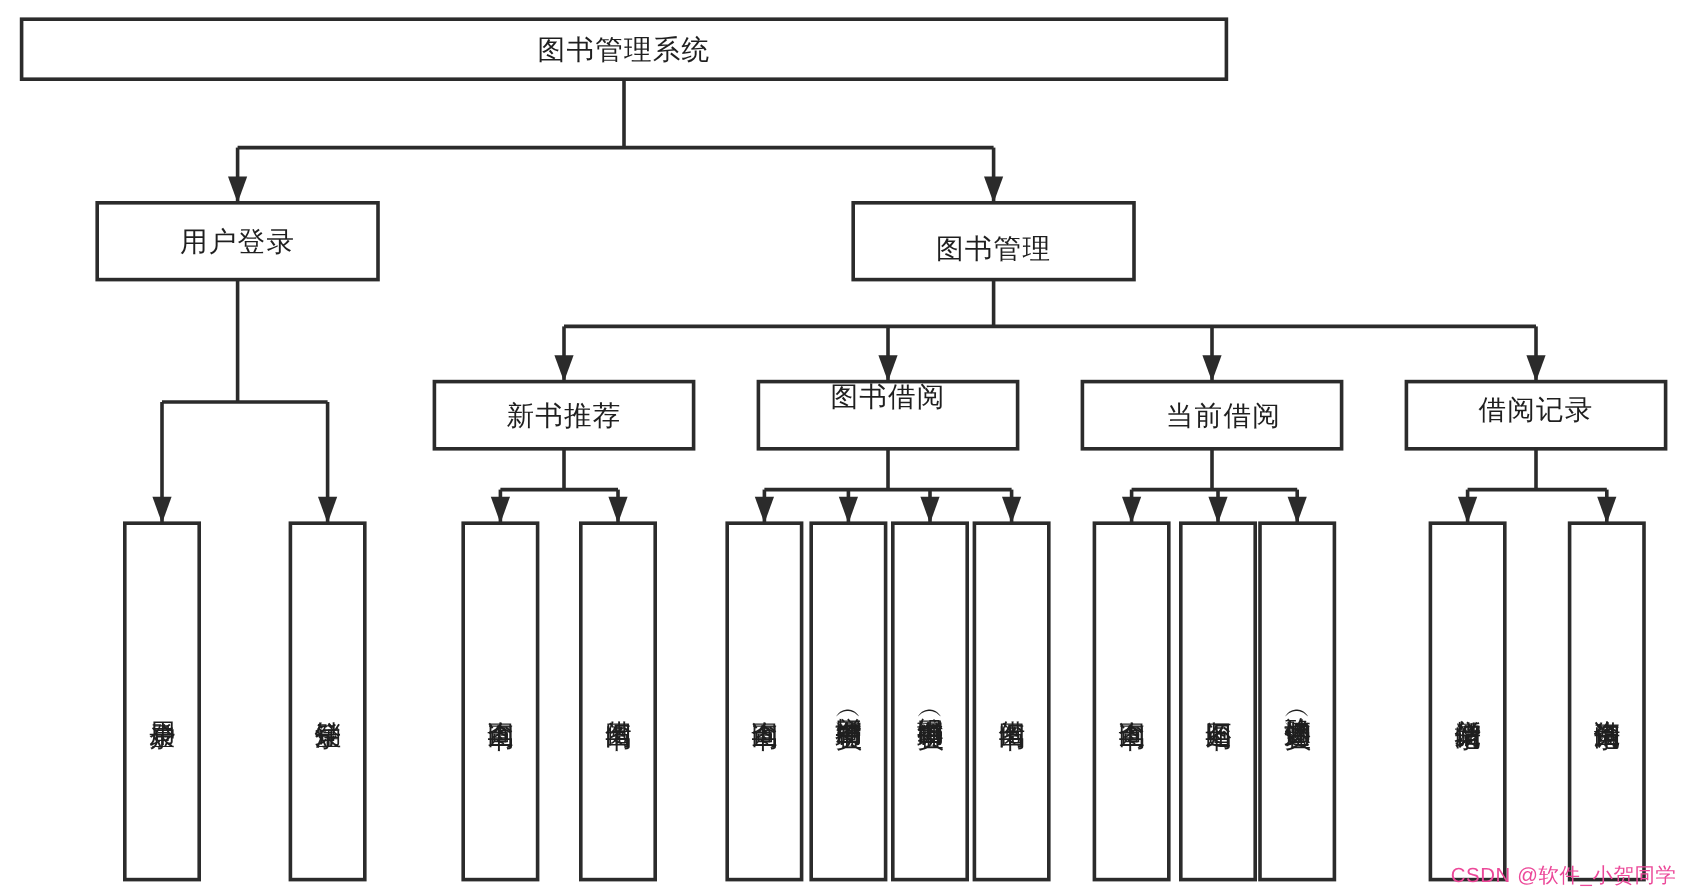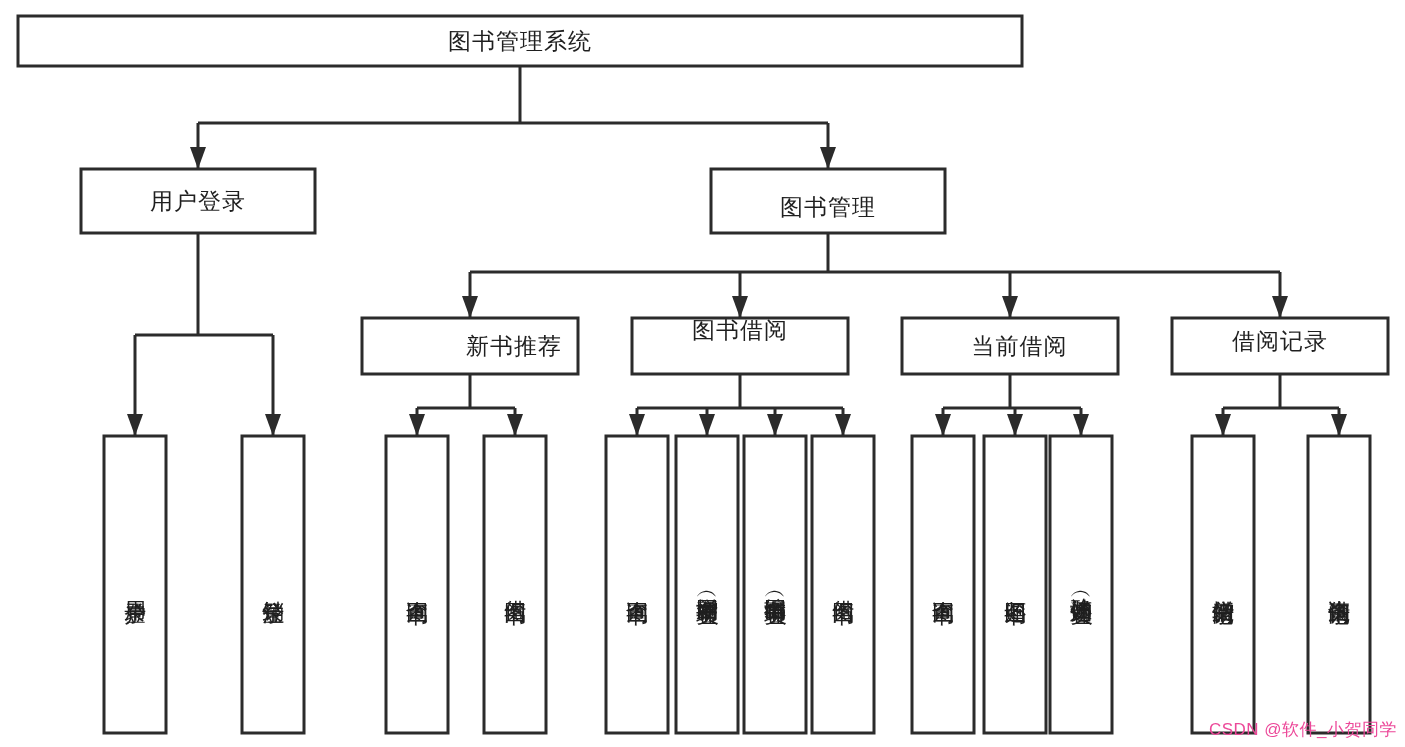--- a/index.html
+++ b/index.html
@@ -158,21 +158,21 @@
         <polygon points="1215,414 1231,414 1223,436" class="arrow-head"></polygon>
         <line x1="1339" y1="408" x2="1339" y2="435" class="connector"></line>
         <polygon points="1331,414 1347,414 1339,436" class="arrow-head"></polygon>
       </g>
   </svg>
 
   <div id="labels-layer">
       <div class="node-label-h" style="left: 18px; top: 16px; width: 1004px; height: 50px;">图书管理系统</div>
       <div class="node-label-h" style="left: 81px; top: 169px; width: 234px; height: 64px;">用户登录</div>
       <div class="node-label-h" style="left: 711px; top: 169px; width: 234px; height: 76px;">图书管理</div>
-      <div class="node-label-h" style="left: 362px; top: 318px; width: 216px; height: 56px; padding-left: 44px;">新书推荐</div>
+      <div class="node-label-h" style="left: 362px; top: 318px; width: 216px; height: 56px;">新书推荐</div>
       <div class="node-label-h" style="left: 632px; top: 304px; width: 216px; height: 52px;">图书借阅</div>
       <div class="node-label-h" style="left: 902px; top: 318px; width: 235px; height: 56px;">当前借阅</div>
       <div class="node-label-h" style="left: 1172px; top: 318px; width: 216px; height: 46px;">借阅记录</div>
       <div class="node-label-v" style="left: 104px; top: 436px; width: 62px; height: 297px;">用户登录</div>
       <div class="node-label-v" style="left: 242px; top: 436px; width: 62px; height: 297px;">注销登录</div>
       <div class="node-label-v" style="left: 386px; top: 436px; width: 62px; height: 297px;">查询图书</div>
       <div class="node-label-v" style="left: 484px; top: 436px; width: 62px; height: 297px;">借阅图书</div>
       <div class="node-label-v" style="left: 606px; top: 436px; width: 62px; height: 297px;">查询图书</div>
       <div class="node-label-v" style="left: 676px; top: 436px; width: 62px; height: 297px;">新增图书（管理员）</div>
       <div class="node-label-v" style="left: 744px; top: 436px; width: 62px; height: 297px;">编辑图书（管理员）</div>

